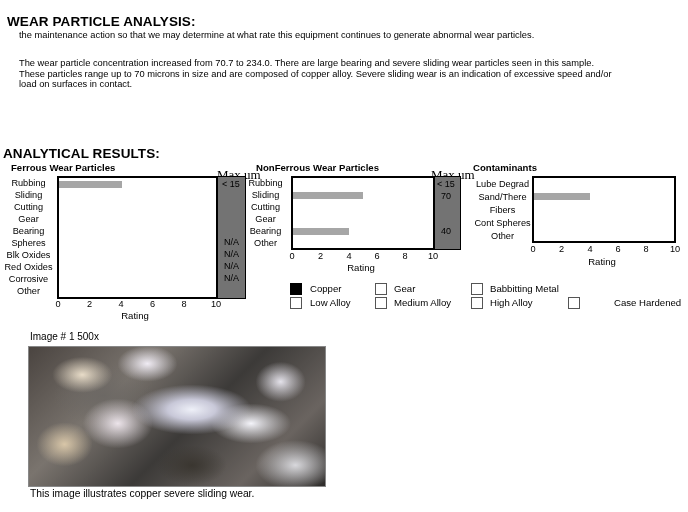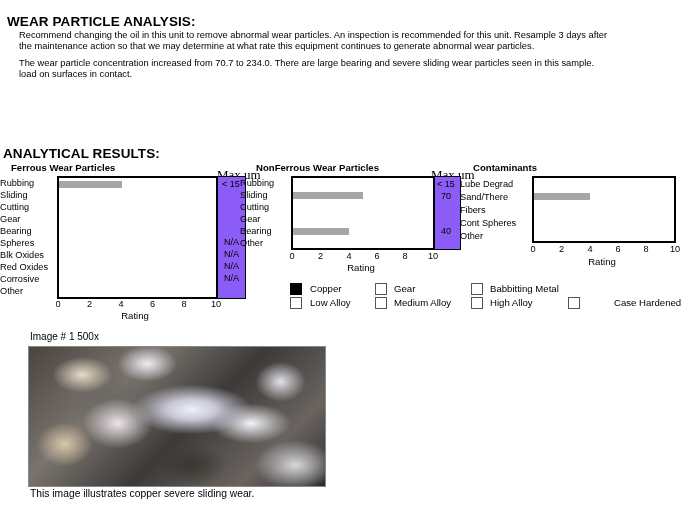--- a/index.html
+++ b/index.html
@@ -5,23 +5,23 @@
     html, body { margin: 0; padding: 0; }
     body {
       width: 688px; height: 512px; background: #ffffff; position: relative; overflow: hidden;
       font-family: "Liberation Sans", sans-serif; color: #000;
     }
     .abs { position: absolute; }
     .h1 { font-weight: bold; font-size: 13.5px; letter-spacing: 0.1px; }
     .para { font-size: 9.3px; line-height: 10.5px; width: 670px; }
     .chart-title { font-weight: bold; font-size: 9.6px; }
     .maxum-label { font-size: 13px; font-family: Liberation Serif, serif; }
-    .cat-label { font-size: 9.2px; text-align: left; line-height: 12px; }
+    .cat-label { font-size: 9.2px; text-align: center; line-height: 12px; }
     .plot { border: 2px solid #000; box-sizing: border-box; background: #fff; }
-    .maxbox { border: 1px solid #000; border-left: none; box-sizing: border-box; background: #8b5cf6; }
+    .maxbox { border: 1px solid #000; border-left: none; box-sizing: border-box; background: #737373; }
     .bar { background: #a6a6a6; height: 7px; position: absolute; left: 0; }
     .tick { font-size: 9.2px; transform: translateX(-50%); }
     .axis-title { font-size: 9.6px; transform: translateX(-50%); }
     .maxval { font-size: 9px; }
     .legend-box { width: 12px; height: 12px; border: 1px solid #555; box-sizing: border-box; background: #fff; }
     .legend-box.filled { background: #000; border-color: #000; }
     .legend-label { font-size: 9.6px; }
     .photo {
       border: 1px solid #888; box-sizing: border-box; overflow: hidden;
       background:
@@ -36,25 +36,25 @@
         radial-gradient(ellipse 35px 20px at 55% 85%, #3a3630 0%, rgba(40,40,40,0) 100%),
         radial-gradient(ellipse 50px 30px at 25% 35%, #6c6864 0%, rgba(80,80,80,0) 100%),
         linear-gradient(135deg, #4a4440 0%, #7a746e 30%, #3c3a38 55%, #6a6460 80%, #2e2c2a 100%);
     }
   </style>
 </head>
 <body>
 
 <div class="abs h1" style="left:7px; top:14px;">WEAR PARTICLE ANALYSIS:</div>
 <div class="abs para" style="left:19px; top:30px;">
-  <div>Recommend changing the oil in this unit to remove abnormal wear particles. An inspection is recommended for this unit.  Resample 3 days after</div>
   <div>the maintenance action so that we may determine at what rate this equipment continues to generate abnormal wear particles.</div>
 </div>
 <div class="abs para" style="left:19px; top:58px;">
   <div>The wear particle concentration increased from 70.7 to 234.0.  There are large bearing and severe sliding wear particles seen in this sample.</div>
+  <div>These particles range up to 70 microns in size and are composed of copper alloy. Severe sliding wear is an indication of excessive speed and/or</div>
   <div>load on surfaces in contact.</div>
 </div>
 
 <div class="abs h1" style="left:3px; top:146px;">ANALYTICAL RESULTS:</div>
 
 <div>
   <div class="abs chart-title" style="left:11px; top:162px;">Ferrous Wear Particles</div>
   <div class="abs maxum-label" style="left:217px; top:167px;">Max um</div>
   <div class="abs" style="left:0px; top:177px; width:57px;">
     <div class="cat-label">Rubbing</div>

